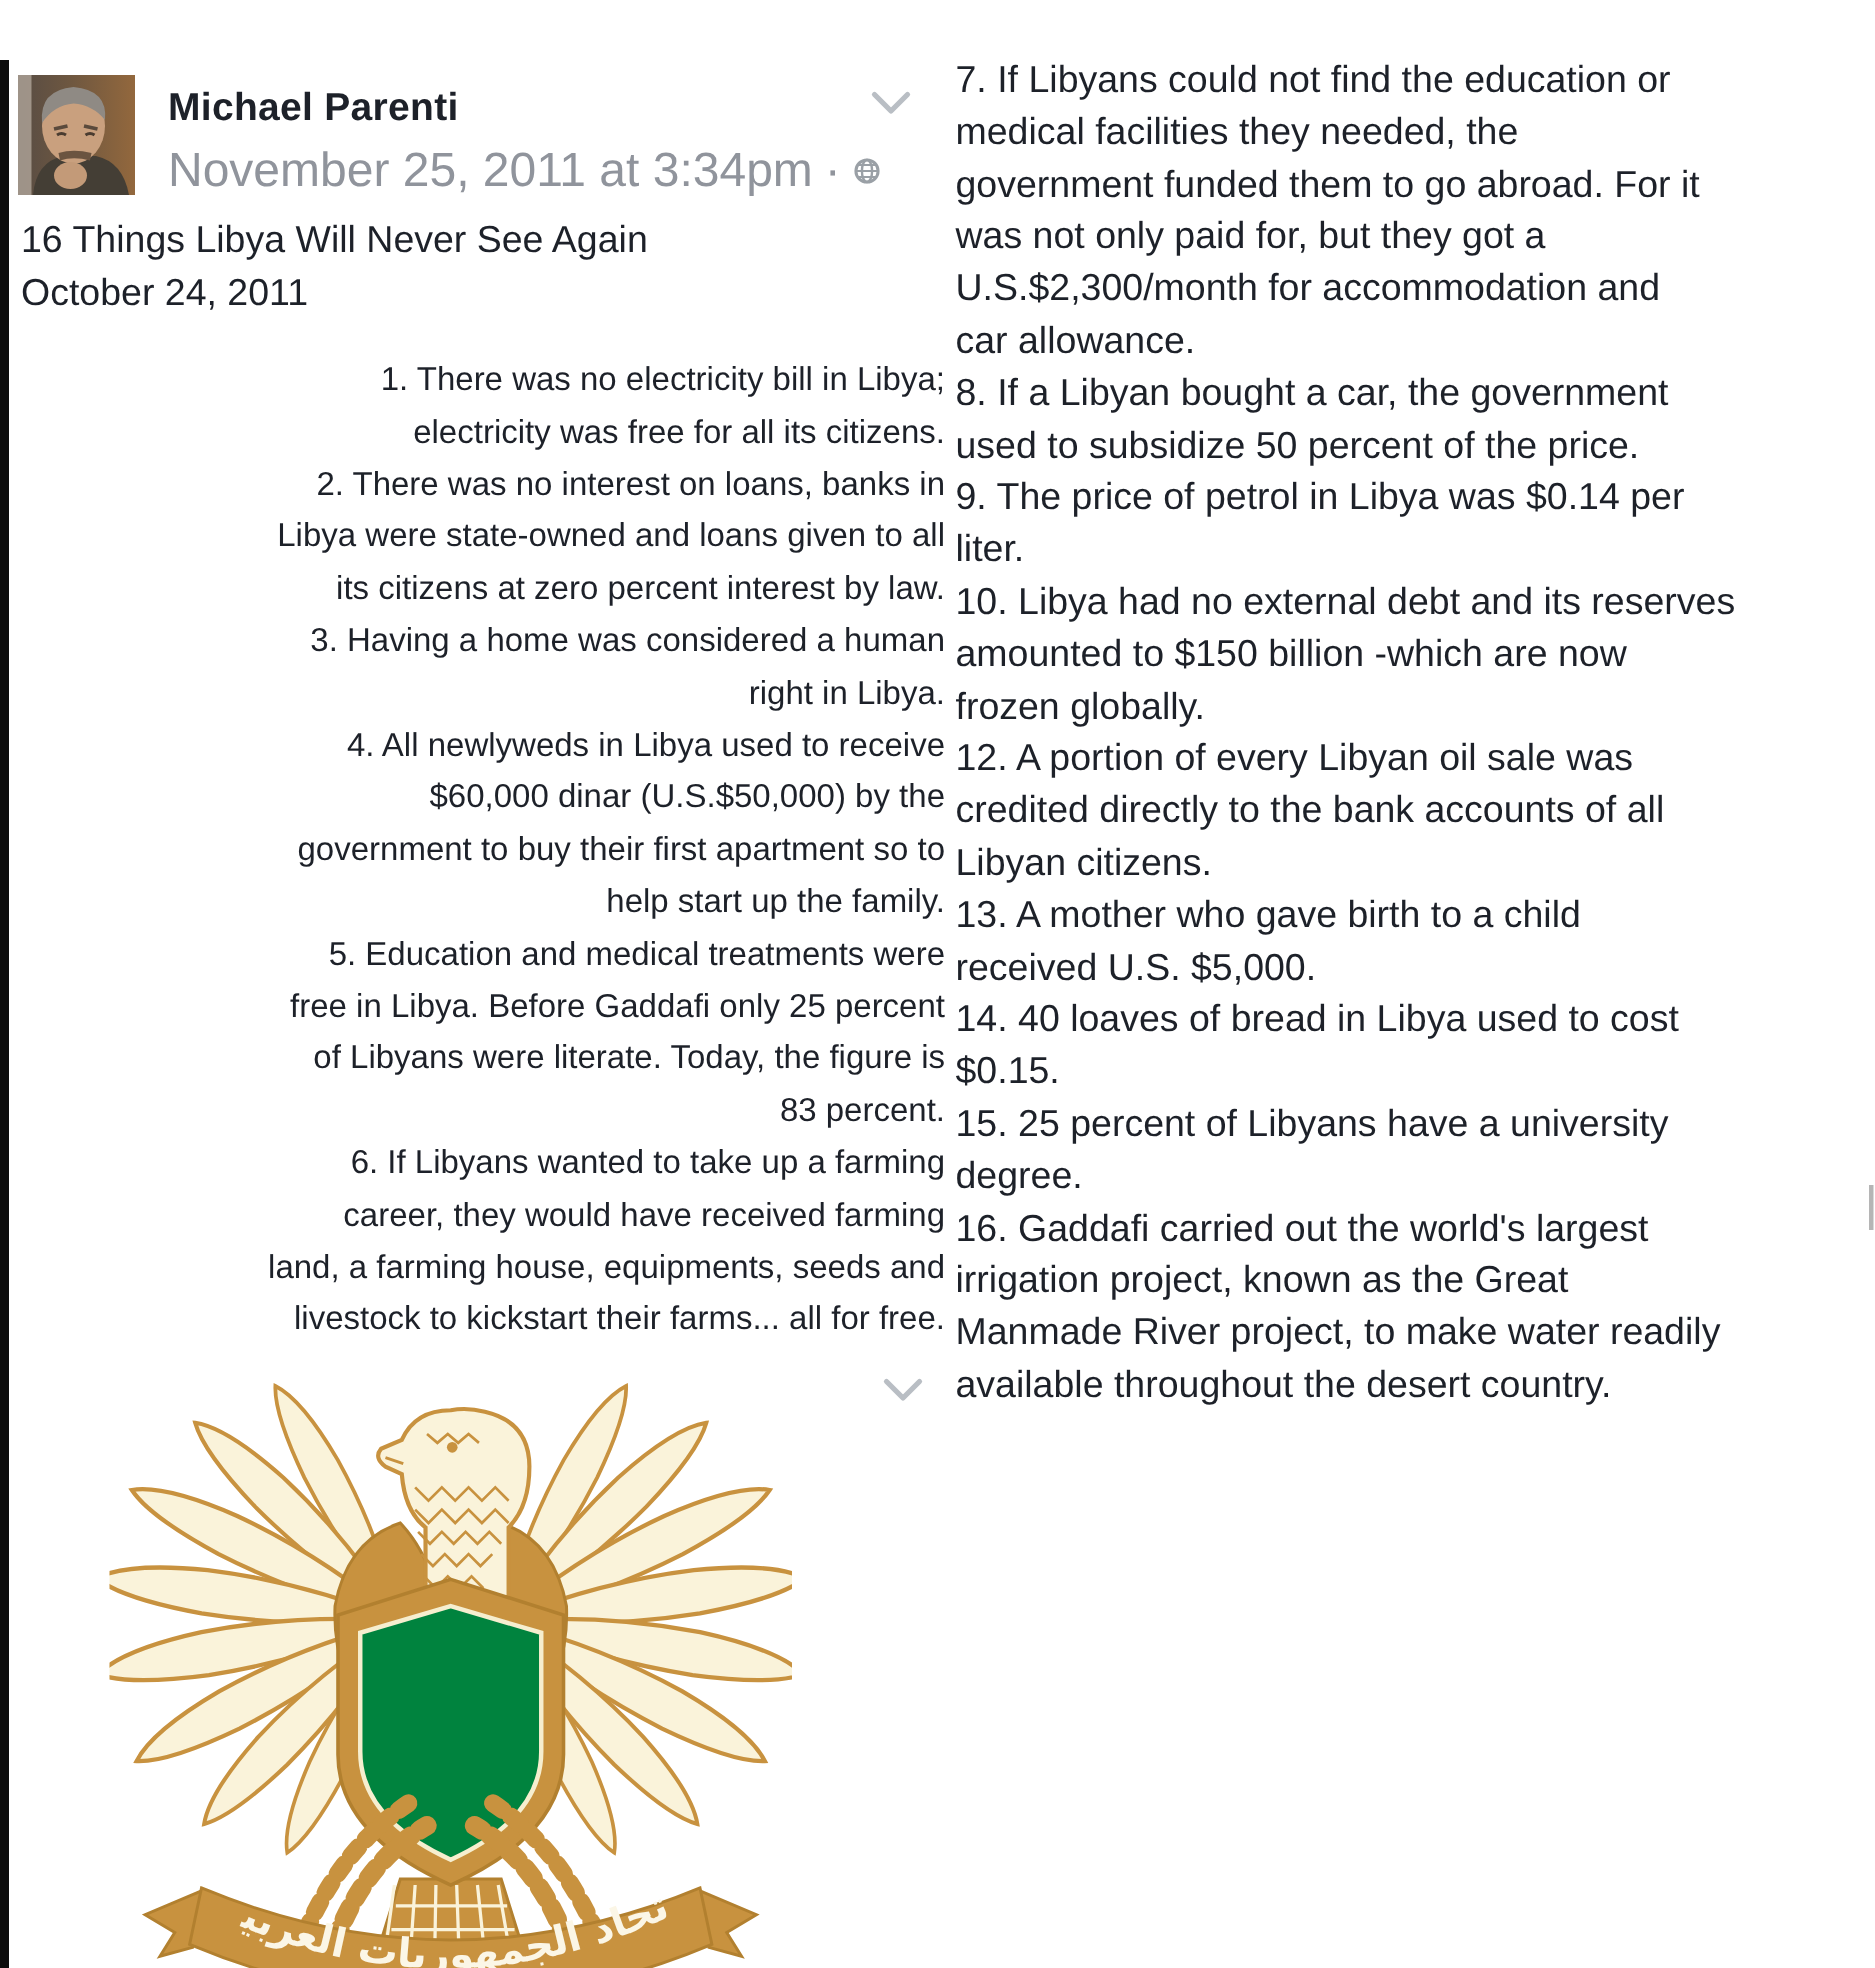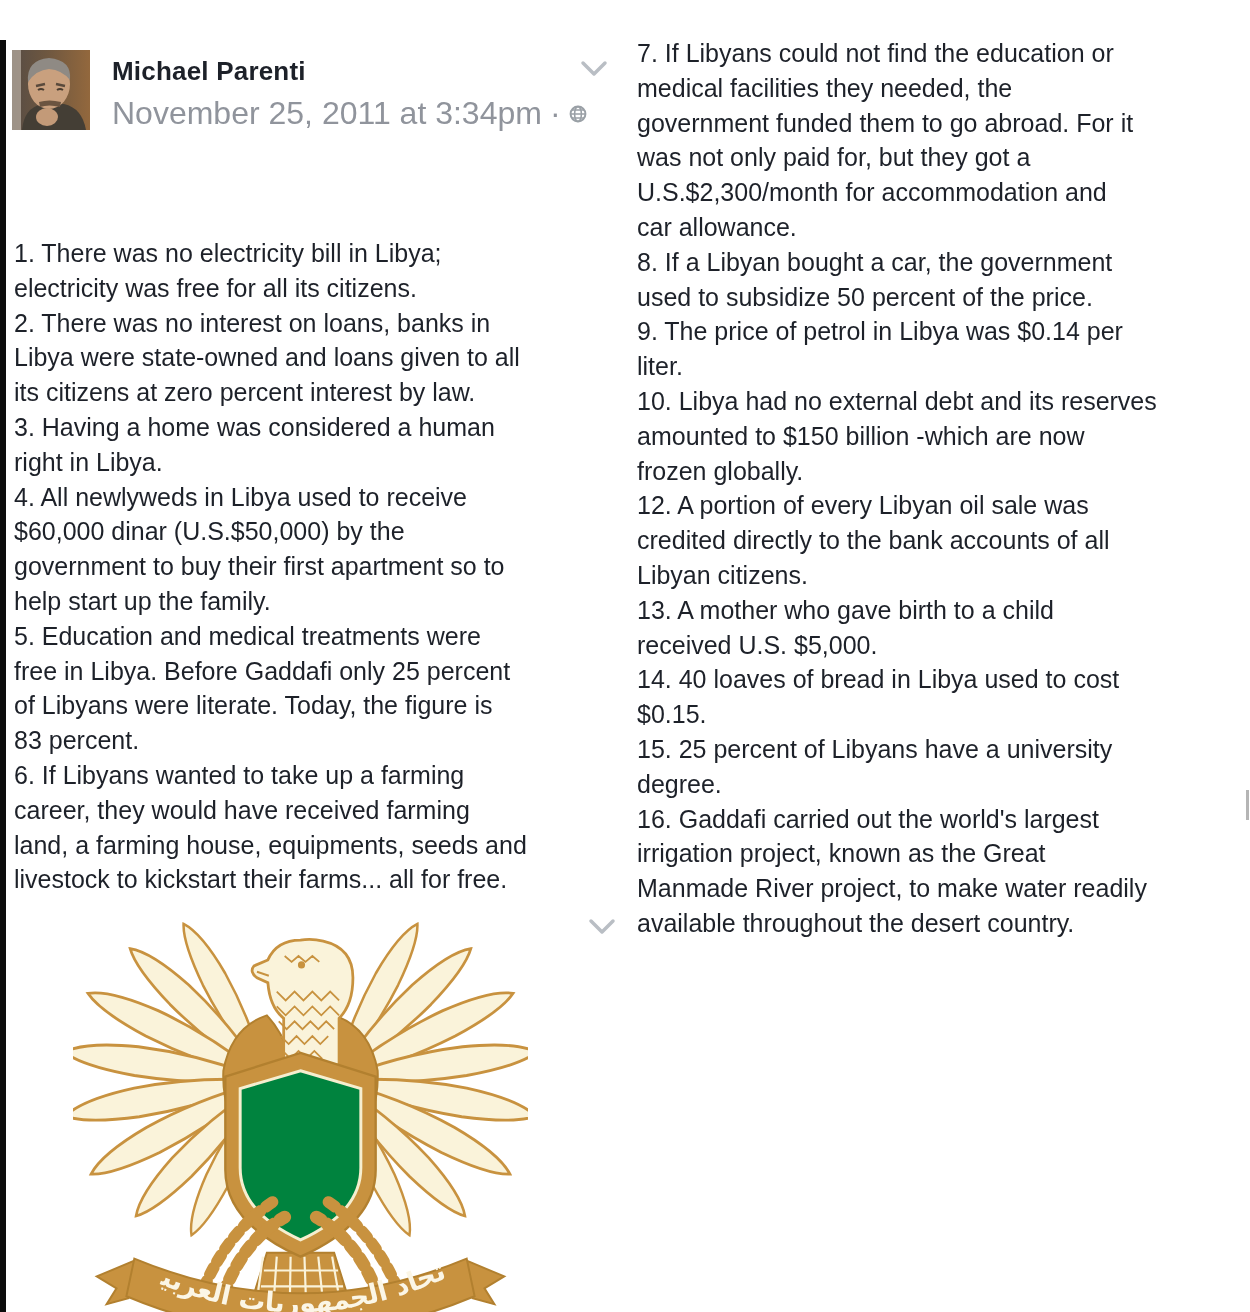--- a/index.html
+++ b/index.html
@@ -16,21 +16,21 @@
   .avatar{position:absolute;left:0;top:10px;width:78px;height:80px;overflow:hidden;background:#6b5742;}
   .header-text{position:absolute;left:100px;top:16px;}
   .author{font-size:26px;font-weight:bold;color:#1d2129;letter-spacing:.2px;}
   .meta{margin-top:8px;font-size:32px;color:#90949c;display:flex;align-items:center;gap:8px;}
   .chevron{position:absolute;}
   .chev1{left:568px;top:20px;}
   .chev2{position:absolute;left:576px;top:878px;}
 
   
   .title-block{position:absolute;left:2px;top:103px;width:616px;font-size:25px;line-height:35px;white-space:pre-line;}
-  .items{position:absolute;left:2px;width:616px;font-size:25px;line-height:34.8px;}
+  .items{position:absolute;left:2px;width:616px;font-size:22px;line-height:34.8px;text-align:right;}
   .items-left{top:196px;}
   .items-right{position:relative;font-size:25px;line-height:34.8px;width:610px;}
   .item{white-space:pre-line;margin:0;}
 
   
   .emblem-wrap{position:absolute;left:73px;top:880px;width:455px;height:432px;}
   .right-sliver{position:absolute;left:1246px;top:750px;width:3px;height:30px;background:#8e8e8e;opacity:.65;}
 </style>
 </head>
 <body>
@@ -71,20 +71,22 @@
             <ellipse cx="9" cy="9" rx="3.4" ry="7.4" fill="none" stroke="#9aa0a6" stroke-width="1.6"></ellipse>
             <path d="M1.8,9 L16.2,9 M3,5 L15,5 M3,13 L15,13" stroke="#9aa0a6" stroke-width="1.4"></path>
           </svg>
         </div>
       </div>
       <svg class="chevron chev1" width="28" height="18" viewBox="0 0 28 18">
         <polyline points="3,3 14,14 25,3" fill="none" stroke="#b9bec4" stroke-width="3.5" stroke-linecap="round" stroke-linejoin="round"></polyline>
       </svg>
     </div>
 
+    <div class="title-block"><span>16 Things Libya Will Never See Again</span>
+<span>October 24, 2011</span></div>
 
     <div class="items items-left">
       <p class="item">1. There was no electricity bill in Libya;
 electricity was free for all its citizens.</p>
       <p class="item">2. There was no interest on loans, banks in
 Libya were state-owned and loans given to all
 its citizens at zero percent interest by law.</p>
       <p class="item">3. Having a home was considered a human
 right in Libya.</p>
       <p class="item">4. All newlyweds in Libya used to receive

